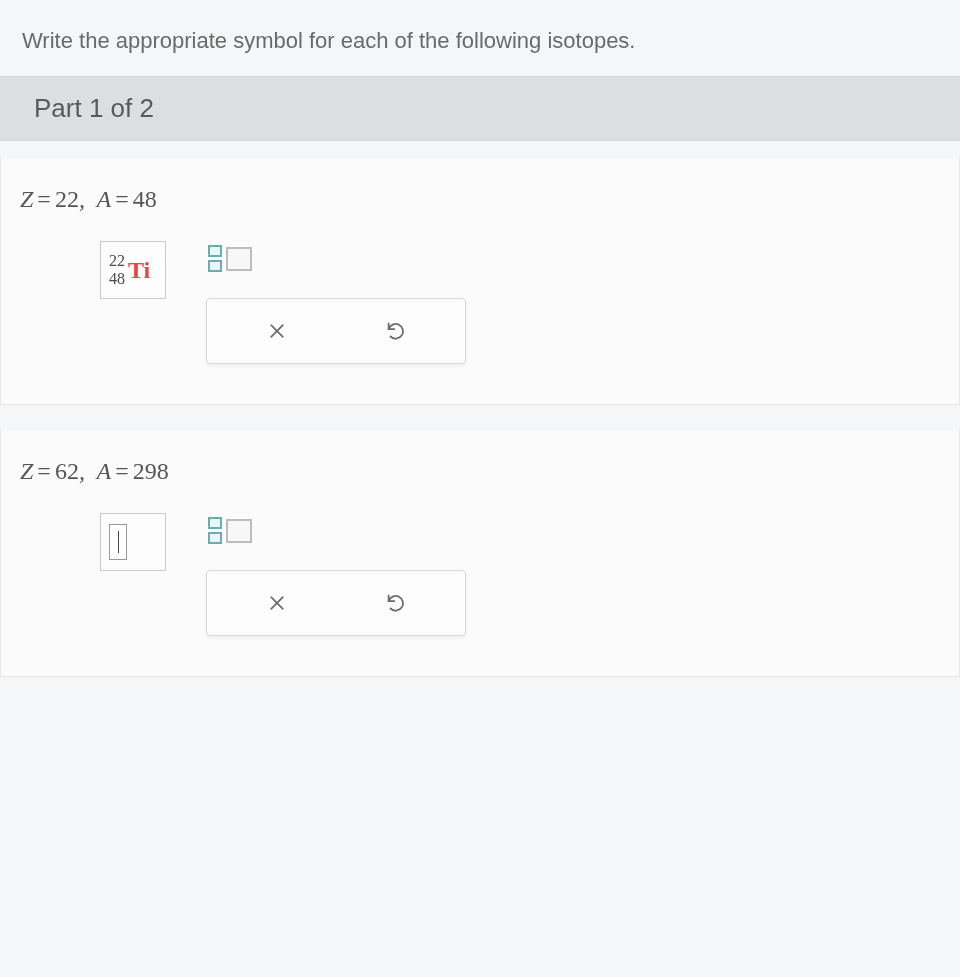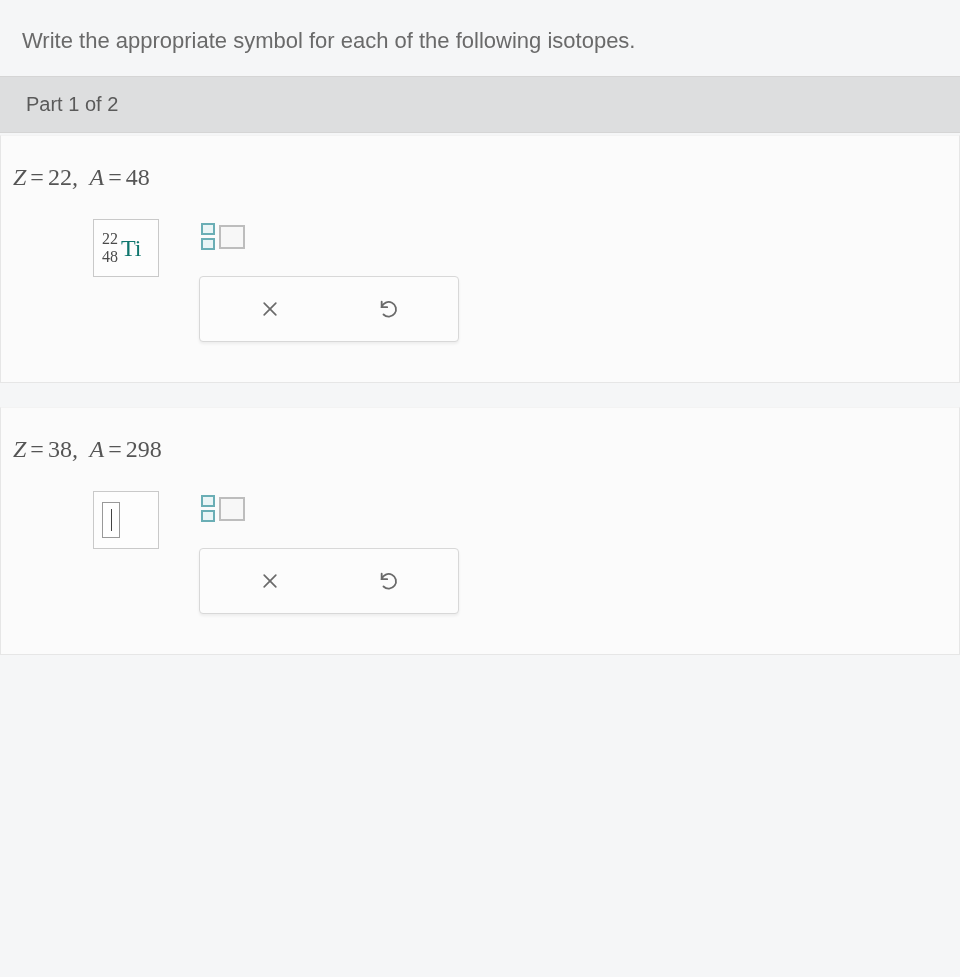--- a/index.html
+++ b/index.html
@@ -16,30 +16,30 @@
       color: #6a6a6a;
       padding: 28px 22px 22px 22px;
       font-weight: 400;
       border-radius: 12px;
     }
     .part-container {
       margin: 0 0 24px 0;
     }
     .part-header {
       background: #dddedf;
-      padding: 16px 26px;
-      font-size: 20px;
+      padding: 16px 34px;
+      font-size: 26px;
       color: #5a5a5a;
       border-top: 1px solid #d5d5d5;
       border-bottom: 1px solid #d5d5d5;
-      margin-bottom: 2px;
+      margin-bottom: 16px;
     }
     .part-body {
       background: #fbfbfb;
-      padding: 28px 28px 40px 12px;
+      padding: 28px 28px 40px 19px;
       border: 1px solid #e6e6e6;
       border-top: 1px solid #f3f3f3;
     }
     .givens {
       font-family: "Times New Roman", Times, serif;
       font-style: italic;
       font-size: 24px;
       color: #555;
       margin-bottom: 28px;
     }
@@ -66,21 +66,22 @@
       align-items: flex-end;
       font-family: "Times New Roman", serif;
       font-size: 16px;
       line-height: 1.1;
       color: #4a4a4a;
       margin-right: 3px;
     }
     .answer-box .sym {
       font-family: "Times New Roman", serif;
       font-size: 24px;
-      color: #0f766e;
+      color: #ef4444;
+      font-weight: bold;
     }
     .answer-box.empty .cursor-box {
       border: 1px solid #999;
       width: 18px;
       height: 36px;
       position: relative;
       background: #fff;
     }
     .answer-box.empty .cursor-box::after {
       content: "";
@@ -189,21 +190,21 @@
           </div>
         </div>
       </div>
     </div>
   </div>
 </div>
 
 <div class="part-container">
   <div class="part-body">
     <div class="givens">
-      <span>Z</span><span class="eq">=</span><span class="num">38</span>,&nbsp;
+      <span>Z</span><span class="eq">=</span><span class="num">62</span>,&nbsp;
       <span>A</span><span class="eq">=</span><span class="num">298</span>
     </div>
     <div class="row">
       <div class="answer-box empty">
         <div class="cursor-box"></div>
       </div>
       <div class="tool-panel">
         <div class="tool-top">
           <span style="display:flex;align-items:center;gap:4px;">
             <span class="mini-stack">

